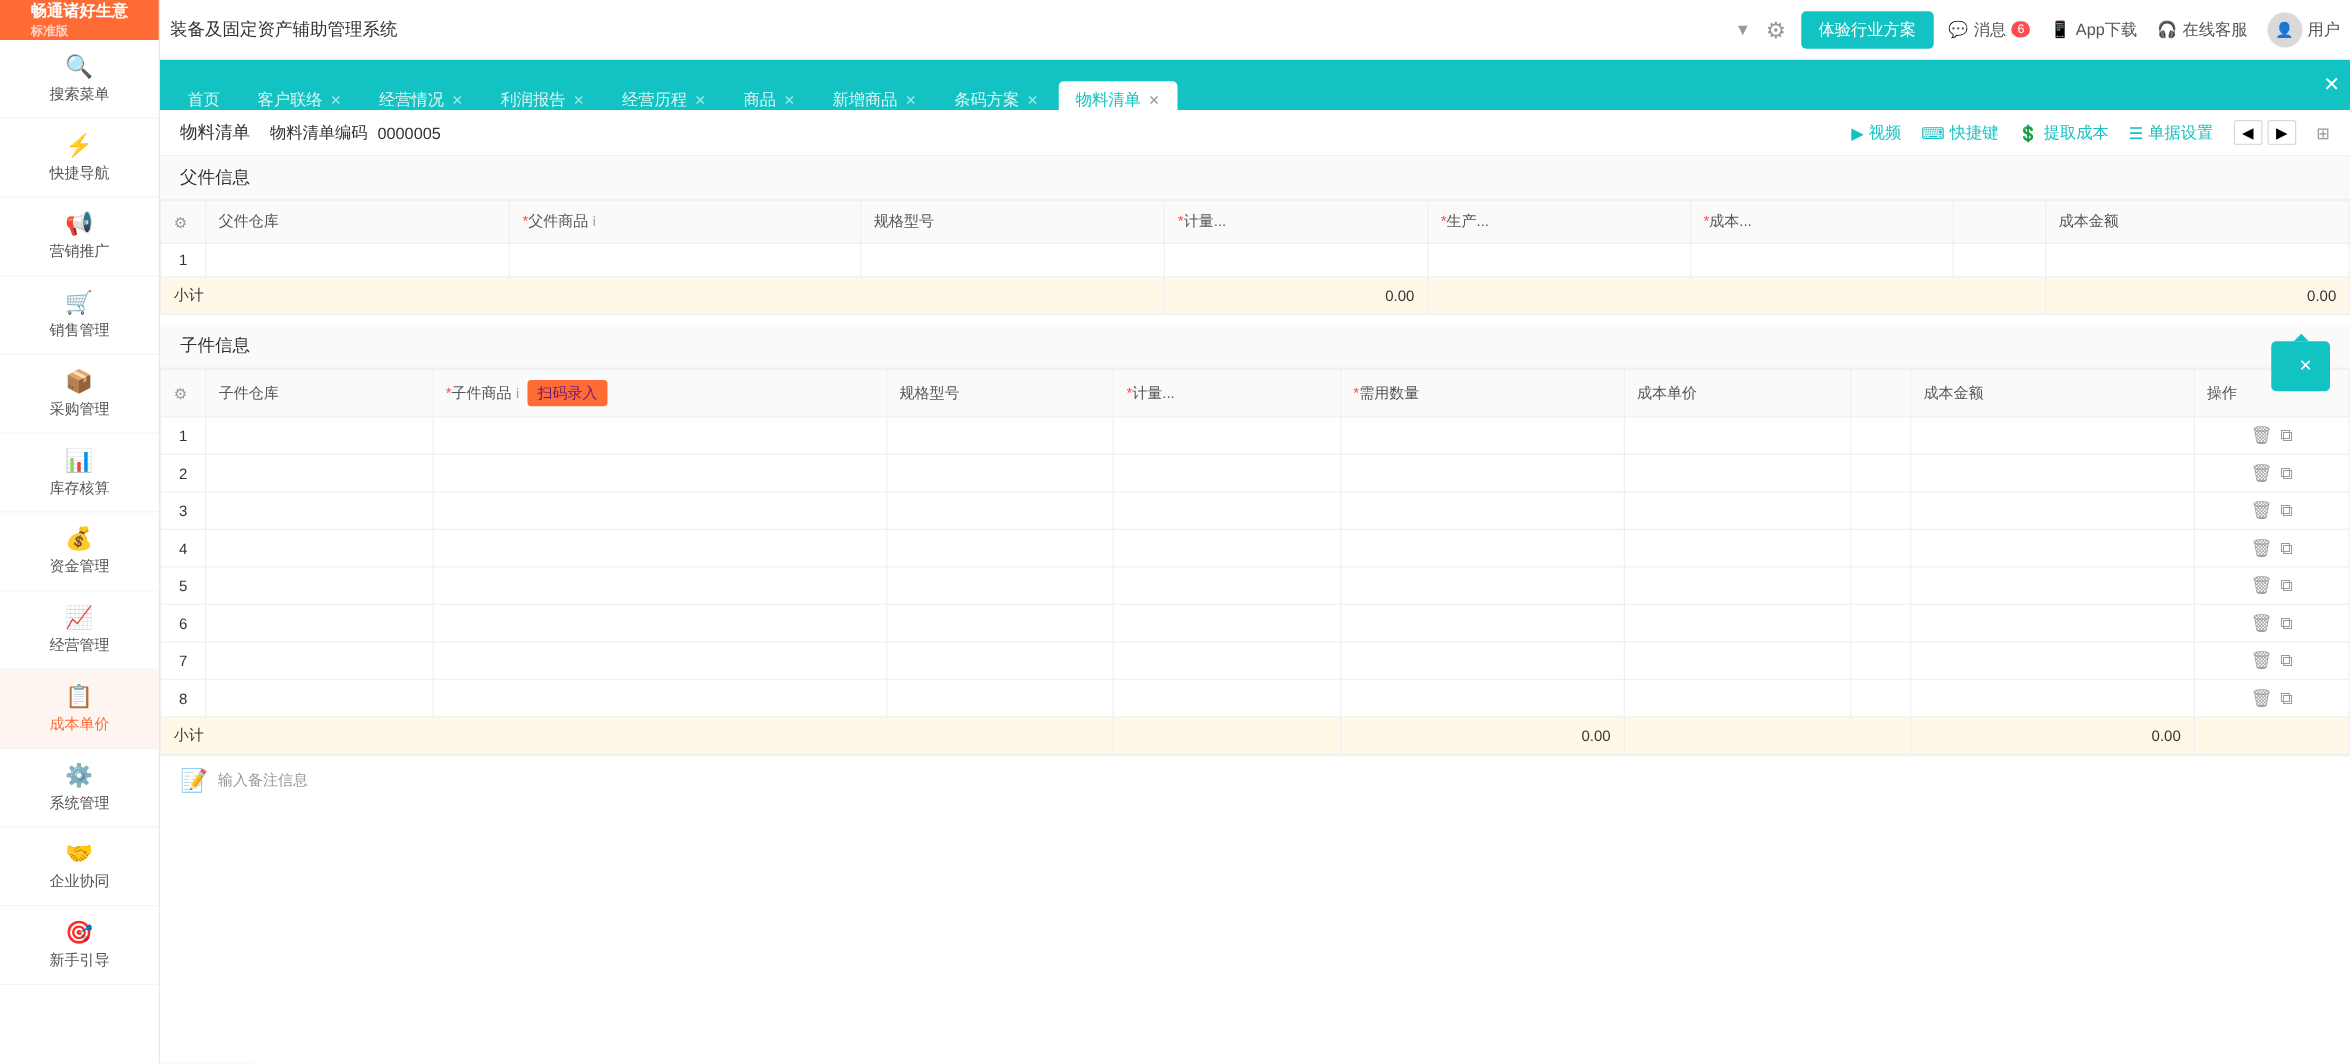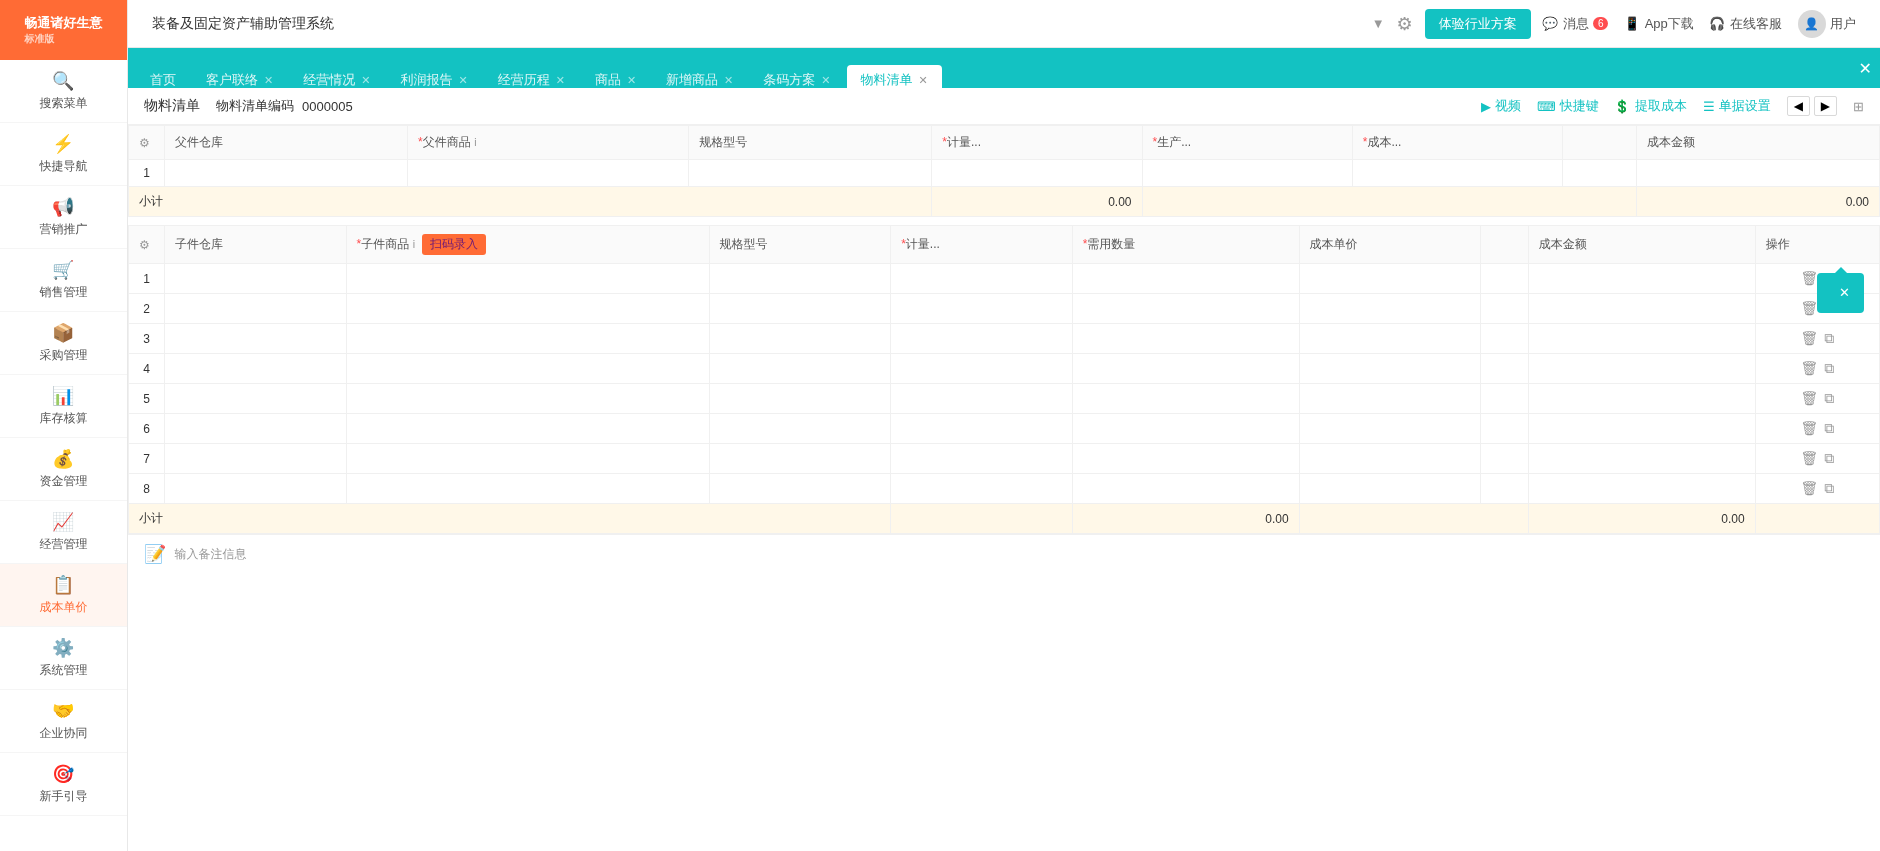--- a/index.html
+++ b/index.html
@@ -9,21 +9,21 @@
     .sidebar {
       width: 128px;
       background: #fff;
       display: flex;
       flex-direction: column;
       border-right: 1px solid #e8e8e8;
       flex-shrink: 0;
     }
     .sidebar-logo {
       background: #ff6b35;
-      height: 60px;
+      height: 32px;
       display: flex;
       align-items: center;
       justify-content: center;
       color: white;
       font-size: 14px;
       font-weight: bold;
       padding: 0 8px;
     }
     .sidebar-item {
       display: flex;
@@ -46,21 +46,21 @@
       flex-direction: column;
       overflow: hidden;
     }
 
     
     .topbar {
       background: #fff;
       height: 48px;
       display: flex;
       align-items: center;
-      padding: 0 24px;
+      padding: 0 8px;
       border-bottom: 1px solid #e8e8e8;
       gap: 12px;
     }
     .topbar-btn {
       background: #13c2c2;
       color: white;
       border: none;
       border-radius: 4px;
       padding: 6px 14px;
       cursor: pointer;
@@ -376,20 +376,21 @@
       </div>
     </div>
 
     <div class="content-wrapper">
 
       <div class="tooltip-box">
         <span class="tooltip-close">✕</span>
       </div>
 
       <div class="section">
+        <div class="section-title">父件信息</div>
         <table class="data-table">
           <thead>
             <tr>
               <th><span style="color:#999;">⚙</span></th>
               <th>父件仓库</th>
               <th><span style="color:#ff4d4f;">*</span>父件商品 <span style="color:#999;font-size:11px;">ℹ</span></th>
               <th>规格型号</th>
               <th><span style="color:#ff4d4f;">*</span>计量...</th>
               <th><span style="color:#ff4d4f;">*</span>生产...</th>
               <th><span style="color:#ff4d4f;">*</span>成本...</th>
@@ -413,20 +414,21 @@
               <td colspan="4">小计</td>
               <td style="text-align:right;">0.00</td>
               <td colspan="3"></td>
               <td style="text-align:right;">0.00</td>
             </tr>
           </tbody>
         </table>
       </div>
 
       <div class="section" style="margin-top:8px;">
+        <div class="section-title">子件信息</div>
         <table class="data-table">
           <thead>
             <tr>
               <th><span style="color:#999;">⚙</span></th>
               <th>子件仓库</th>
               <th>
                 <span style="color:#ff4d4f;">*</span>子件商品 <span style="color:#999;font-size:11px;">ℹ</span>
                 &nbsp;<button class="scan-btn">扫码录入</button>
               </th>
               <th>规格型号</th>

